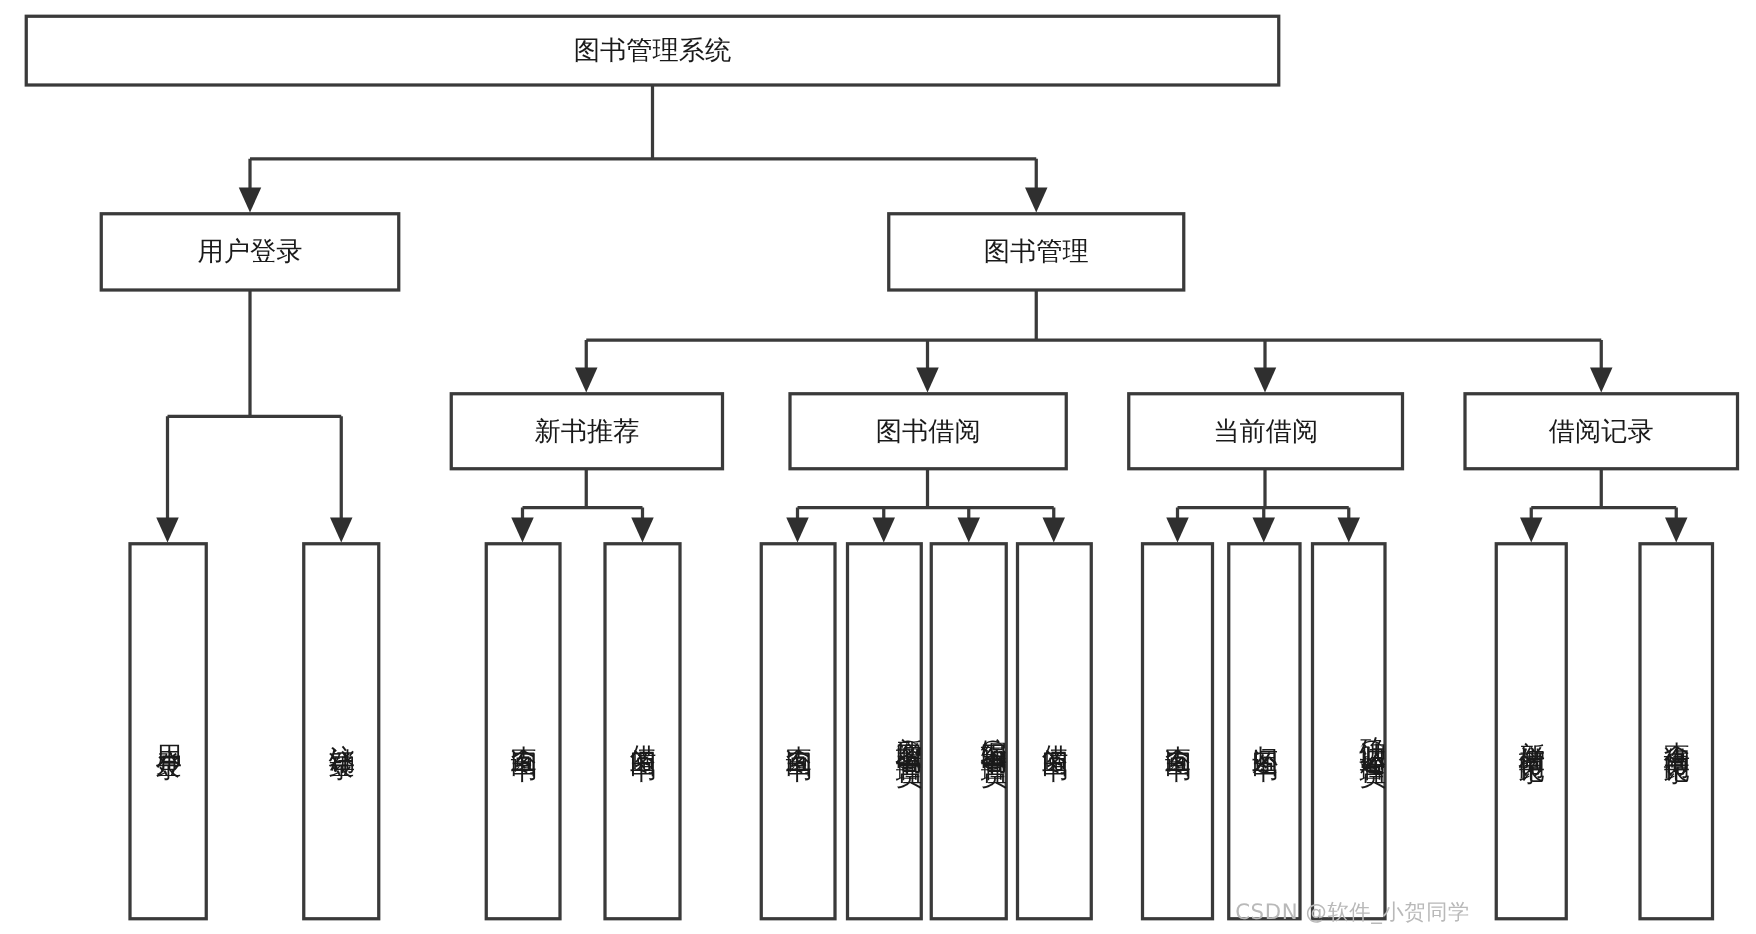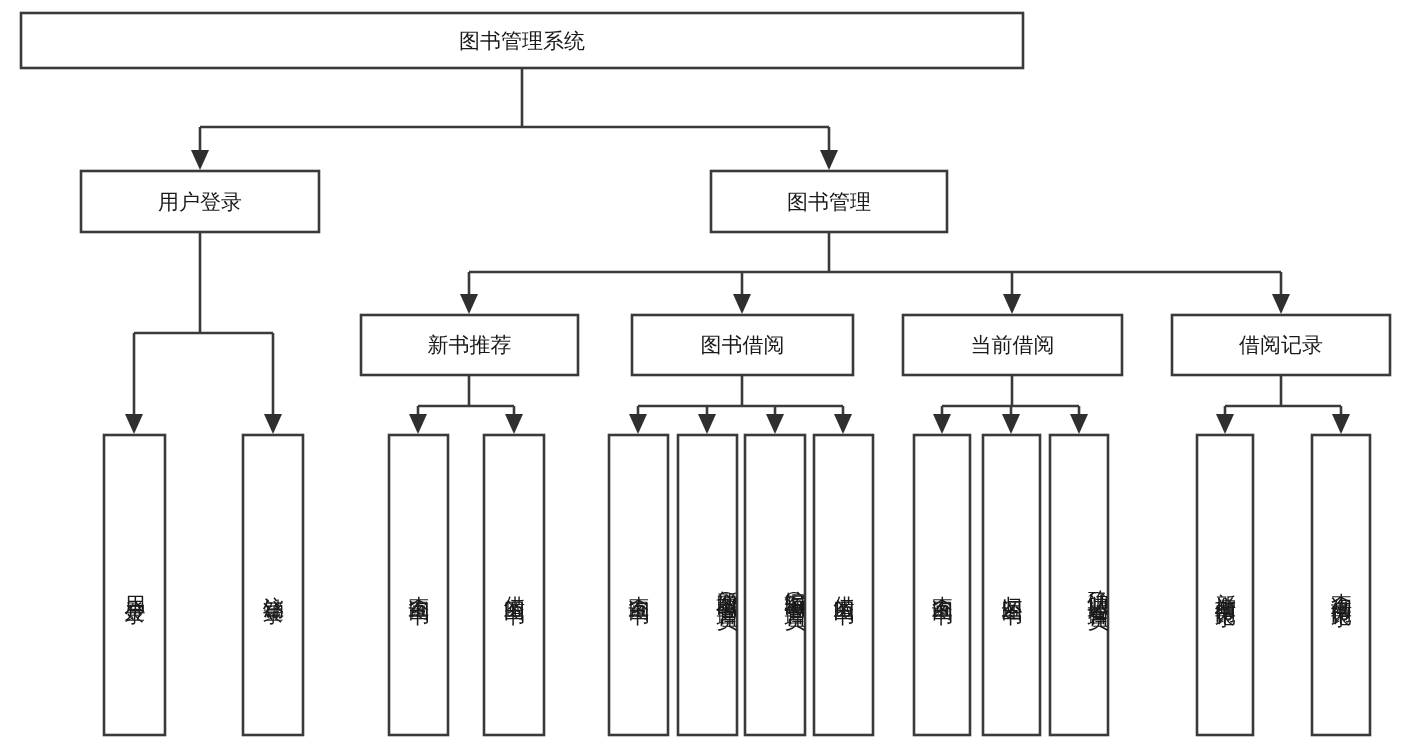--- a/index.html
+++ b/index.html
@@ -183,13 +183,14 @@
       <div class="node-label-v" style="left: 609px; width: 59px; text-align: center; display: flex; flex-direction: column; align-items: center; top: 435px; height: 300px; justify-content: center;">查询图书</div>
       <div class="node-label-v" style="left: 678px; width: 59px; text-align: center; display: flex; flex-direction: column; align-items: center; top: 441px; height: 290px; justify-content: flex-start;">新增图书（管理员）</div>
       <div class="node-label-v" style="left: 745px; width: 60px; text-align: center; display: flex; flex-direction: column; align-items: center; top: 441px; height: 290px; justify-content: flex-start;">编辑图书（管理员）</div>
       <div class="node-label-v" style="left: 814px; width: 59px; text-align: center; display: flex; flex-direction: column; align-items: center; top: 435px; height: 300px; justify-content: center;">借阅图书</div>
       <div class="node-label-v" style="left: 914px; width: 56px; text-align: center; display: flex; flex-direction: column; align-items: center; top: 435px; height: 300px; justify-content: center;">查询图书</div>
       <div class="node-label-v" style="left: 983px; width: 57px; text-align: center; display: flex; flex-direction: column; align-items: center; top: 435px; height: 300px; justify-content: center;">归还图书</div>
       <div class="node-label-v" style="left: 1050px; width: 58px; text-align: center; display: flex; flex-direction: column; align-items: center; top: 441px; height: 290px; justify-content: flex-start;">确认归还（管理员）</div>
       <div class="node-label-v" style="left: 1197px; width: 56px; text-align: center; display: flex; flex-direction: column; align-items: center; top: 435px; height: 300px; justify-content: center;">新增借阅记录</div>
       <div class="node-label-v" style="left: 1312px; width: 58px; text-align: center; display: flex; flex-direction: column; align-items: center; top: 435px; height: 300px; justify-content: center;">查询借阅记录</div>
     </div>
+  <div class="watermark">CSDN @软件_小贺同学</div>
 </div>
 
 </body></html>

